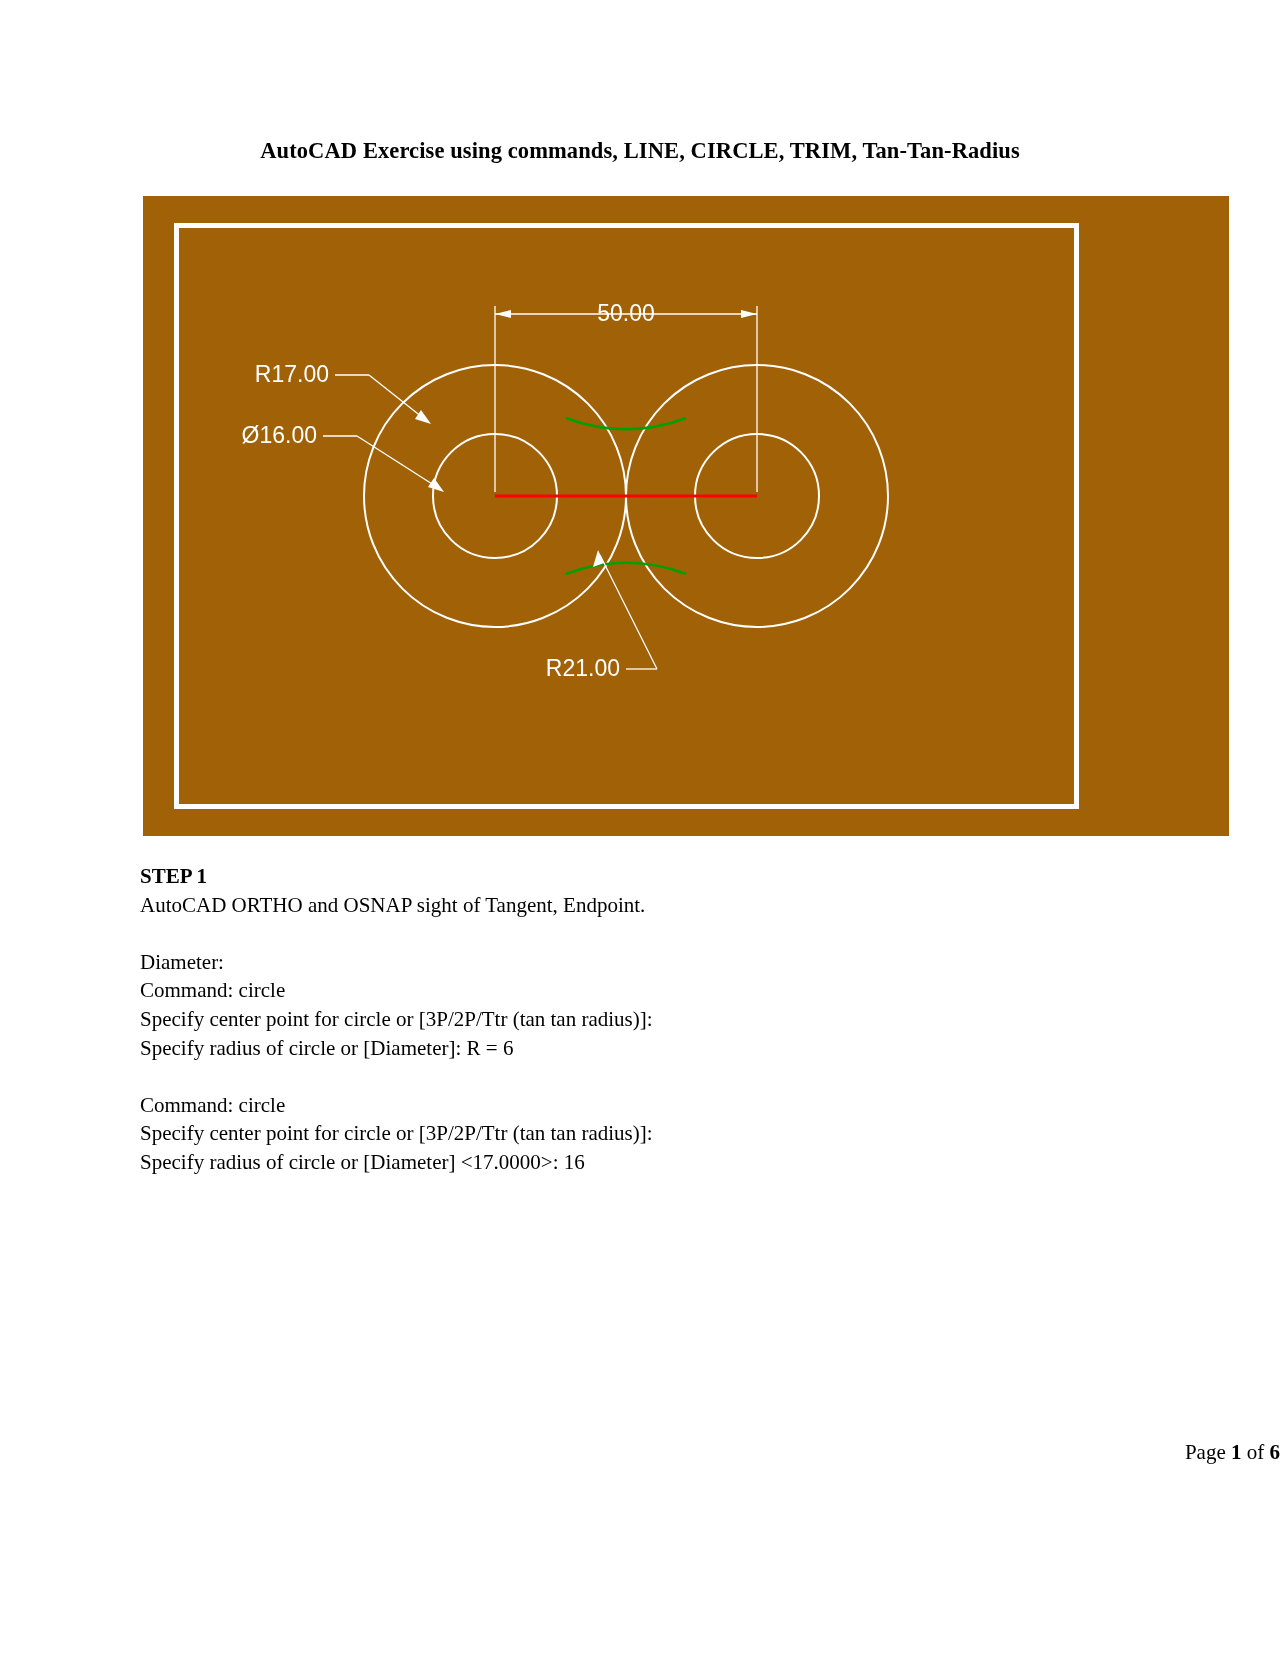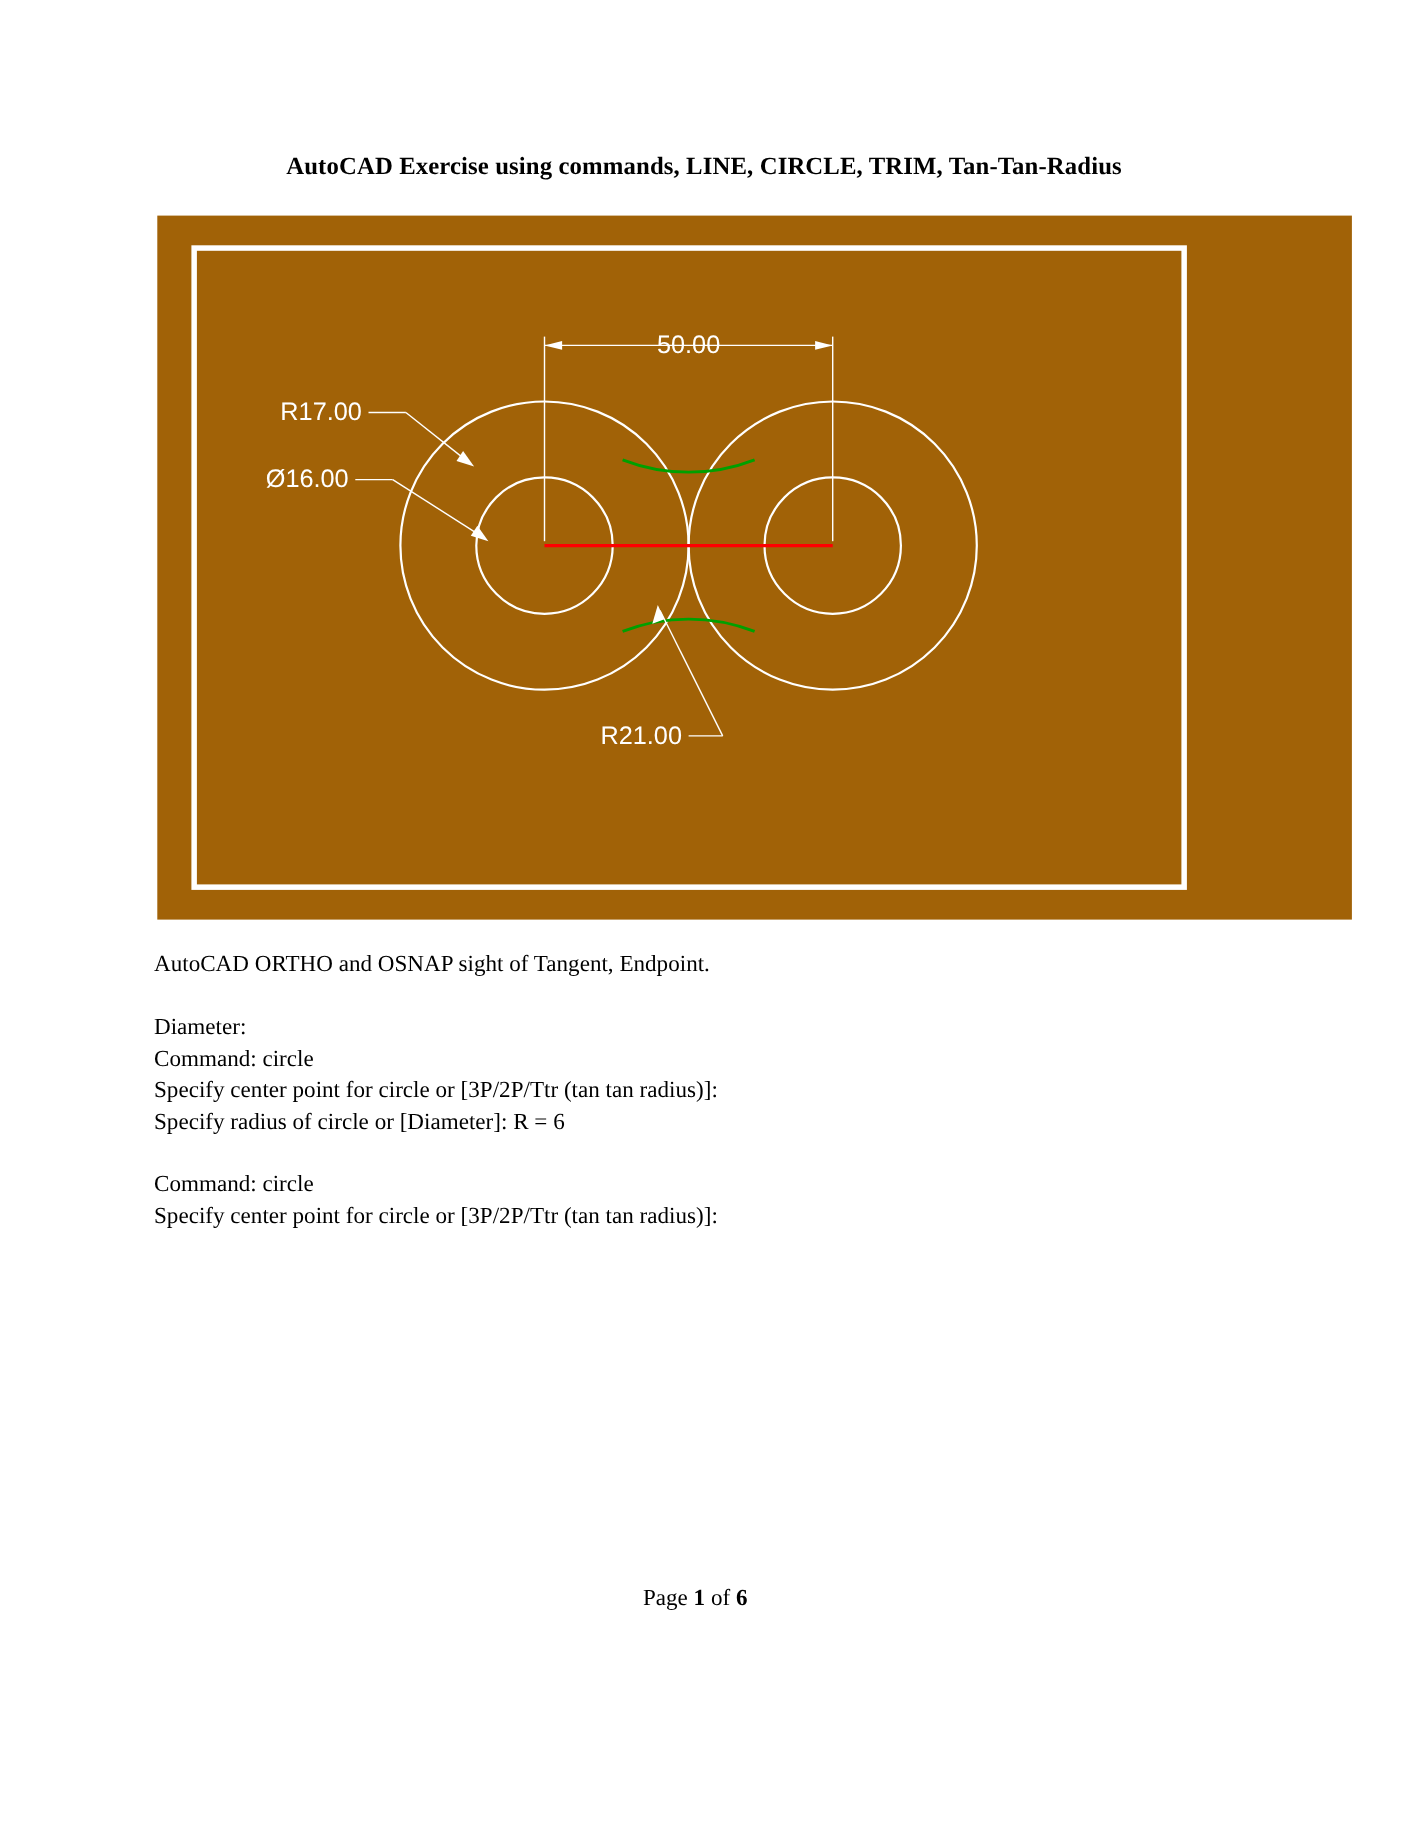--- a/index.html
+++ b/index.html
@@ -83,23 +83,23 @@
     white-space: pre-wrap;
   }
   .blank-line {
     height: 28.6px;
   }
 
   
   .footer {
     position: absolute;
     left: 0;
-    right: 16px;
+    right: 0;
     top: 1440px;
-    text-align: center;
+    text-align: right;
     font-size: 21px;
     font-family: "Liberation Serif", "DejaVu Serif", serif;
   }
   .footer b { font-weight: bold; }
 </style>
 </head>
 <body>
 
 <div class="page">
 
@@ -143,33 +143,35 @@
       <text x="174" y="247" fill="#ffffff" font-size="23" font-family="'Liberation Sans', sans-serif" text-anchor="end">Ø16.00</text>
 
       <line x1="483" y1="473" x2="514" y2="473" stroke="#ffffff" stroke-width="1.3"></line>
       <line x1="514" y1="473" x2="457" y2="359" stroke="#ffffff" stroke-width="1.3"></line>
       <polygon points="455,354 450,371 461,367" fill="#ffffff"></polygon>
       <text x="477" y="480" fill="#ffffff" font-size="23" font-family="'Liberation Sans', sans-serif" text-anchor="end">R21.00</text>
     </svg>
   </div>
 
   <div class="body-block">
+    <div class="step-heading">STEP 1</div>
 
     <div class="body-line">AutoCAD ORTHO and OSNAP sight of Tangent, Endpoint.</div>
 
     <div class="blank-line"></div>
 
     <div class="body-line">Diameter:</div>
     <div class="body-line">Command: circle</div>
     <div class="body-line">Specify center point for circle or [3P/2P/Ttr (tan tan radius)]:</div>
     <div class="body-line">Specify radius of circle or [Diameter]: R = 6</div>
 
     <div class="blank-line"></div>
 
     <div class="body-line">Command: circle</div>
     <div class="body-line">Specify center point for circle or [3P/2P/Ttr (tan tan radius)]:</div>
+    <div class="body-line">Specify radius of circle or [Diameter] &lt;17.0000&gt;: 16</div>
   </div>
 
   <div class="footer">
     <span>Page </span><b>1</b><span> of </span><b>6</b>
   </div>
 
 </div>
 
 </body></html>

